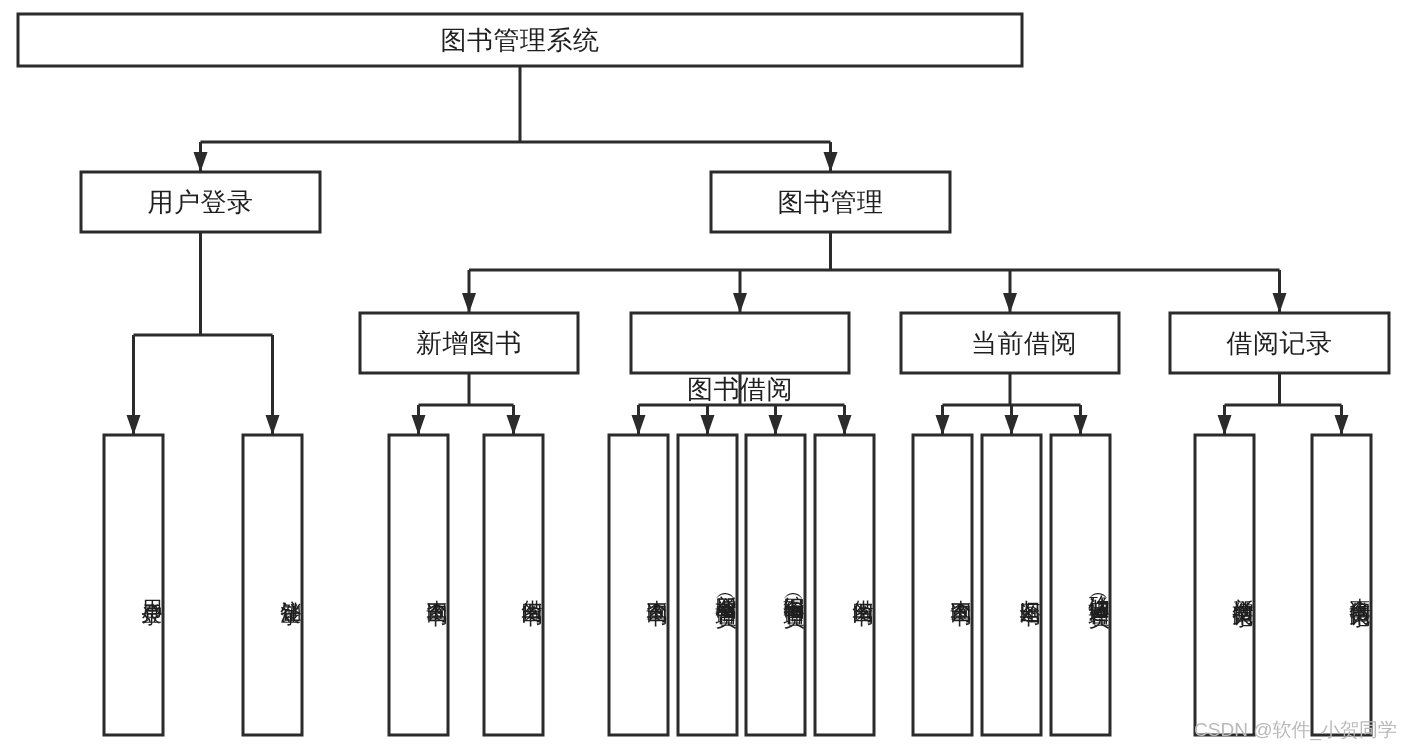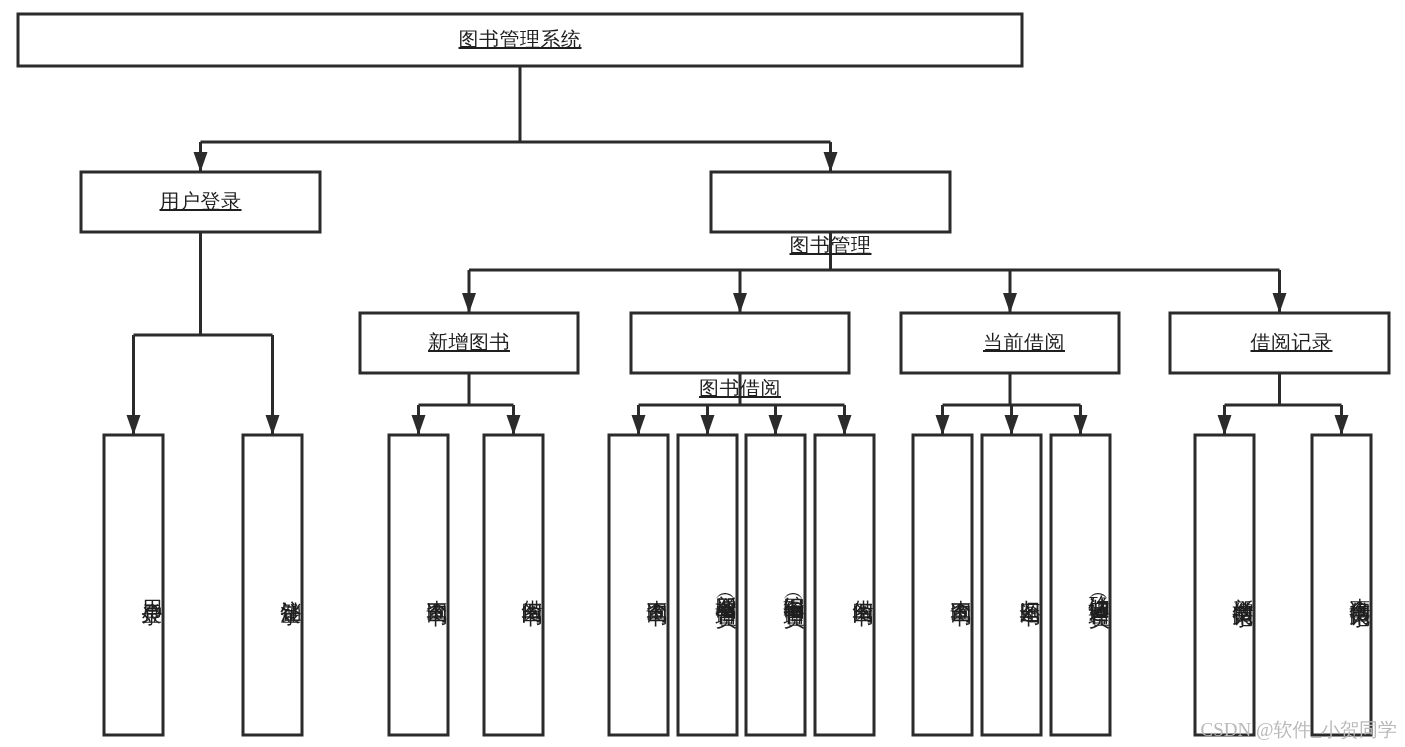--- a/index.html
+++ b/index.html
@@ -45,23 +45,22 @@
     display: flex;
     align-items: center;
     justify-content: center;
     color: #1f1f1f;
     font-family: "DejaVu Sans", "Liberation Sans", sans-serif;
     pointer-events: none;
     line-height: 1.08;
     letter-spacing: 0.5px;
   }
   .node-label.horiz {
-    font-size: 20px;
+    font-size: 26px;
     writing-mode: horizontal-tb;
-    text-decoration: underline;
   }
   .node-label.vert {
     font-size: 21px;
     writing-mode: vertical-rl;
     text-orientation: upright;
     letter-spacing: 2px;
     align-items: flex-start;
     padding-top: 4px;
     box-sizing: border-box;
   }
@@ -69,21 +68,21 @@
     position: absolute;
     background: transparent;
     cursor: default;
   }
   .watermark {
     position: absolute;
     right: 8px;
     bottom: 4px;
     font-size: 19px;
     color: #b9b9b9;
-    font-family: Liberation Serif, serif;
+    font-family: Liberation Sans, sans-serif;
     white-space: nowrap;
     user-select: none;
   }
 </style>
 </head>
 <body>
 
 <div id="diagram-root">
   <svg class="flow" id="flow-svg" viewBox="0 0 1405 747">
       <line x1="520" y1="66" x2="520" y2="142" class="conn"></line>
@@ -157,29 +156,29 @@
       <rect x="982" y="435" width="59" height="300" class="node-rect"></rect>
       <rect x="1051" y="435" width="59" height="300" class="node-rect"></rect>
       <rect x="1195" y="435" width="59" height="300" class="node-rect"></rect>
       <rect x="1312" y="435" width="59" height="300" class="node-rect"></rect>
     </svg>
   <div id="label-layer">
       <div class="node-label horiz" style="left: 18px; top: 14px; width: 1004px; height: 52px;">图书管理系统</div>
       <div class="node-hit" style="left: 18px; top: 14px; width: 1004px; height: 52px;"></div>
       <div class="node-label horiz" style="left: 81px; top: 172px; width: 239px; height: 60px;">用户登录</div>
       <div class="node-hit" style="left: 81px; top: 172px; width: 239px; height: 60px;"></div>
-      <div class="node-label horiz" style="left: 711px; top: 172px; width: 239px; height: 60px; margin-top: 44px;">图书管理</div>
+      <div class="node-label horiz" style="left: 711px; top: 172px; width: 239px; height: 60px;">图书管理</div>
       <div class="node-hit" style="left: 711px; top: 172px; width: 239px; height: 60px;"></div>
       <div class="node-label horiz" style="left: 360px; top: 313px; width: 218px; height: 60px;">新增图书</div>
       <div class="node-hit" style="left: 360px; top: 313px; width: 218px; height: 60px;"></div>
       <div class="node-label horiz" style="left: 631px; top: 313px; width: 218px; height: 60px; margin-top: 46px;">图书借阅</div>
       <div class="node-hit" style="left: 631px; top: 313px; width: 218px; height: 60px;"></div>
       <div class="node-label horiz" style="left: 901px; top: 313px; width: 246px; height: 60px;">当前借阅</div>
       <div class="node-hit" style="left: 901px; top: 313px; width: 218px; height: 60px;"></div>
-      <div class="node-label horiz" style="left: 1170px; top: 313px; width: 219px; height: 60px; padding-left: 12px;">借阅记录</div>
+      <div class="node-label horiz" style="left: 1170px; top: 313px; width: 219px; height: 60px;">借阅记录</div>
       <div class="node-hit" style="left: 1170px; top: 313px; width: 219px; height: 60px;"></div>
       <div class="node-label vert" style="left: 104px; top: 435px; width: 59px; height: 300px;">用户登录</div>
       <div class="node-hit" style="left: 104px; top: 435px; width: 59px; height: 300px;"></div>
       <div class="node-label vert" style="left: 243px; top: 435px; width: 59px; height: 300px;">注销登录</div>
       <div class="node-hit" style="left: 243px; top: 435px; width: 59px; height: 300px;"></div>
       <div class="node-label vert" style="left: 389px; top: 435px; width: 59px; height: 300px;">查询图书</div>
       <div class="node-hit" style="left: 389px; top: 435px; width: 59px; height: 300px;"></div>
       <div class="node-label vert" style="left: 484px; top: 435px; width: 59px; height: 300px;">借阅图书</div>
       <div class="node-hit" style="left: 484px; top: 435px; width: 59px; height: 300px;"></div>
       <div class="node-label vert" style="left: 609px; top: 435px; width: 59px; height: 300px;">查询图书</div>

